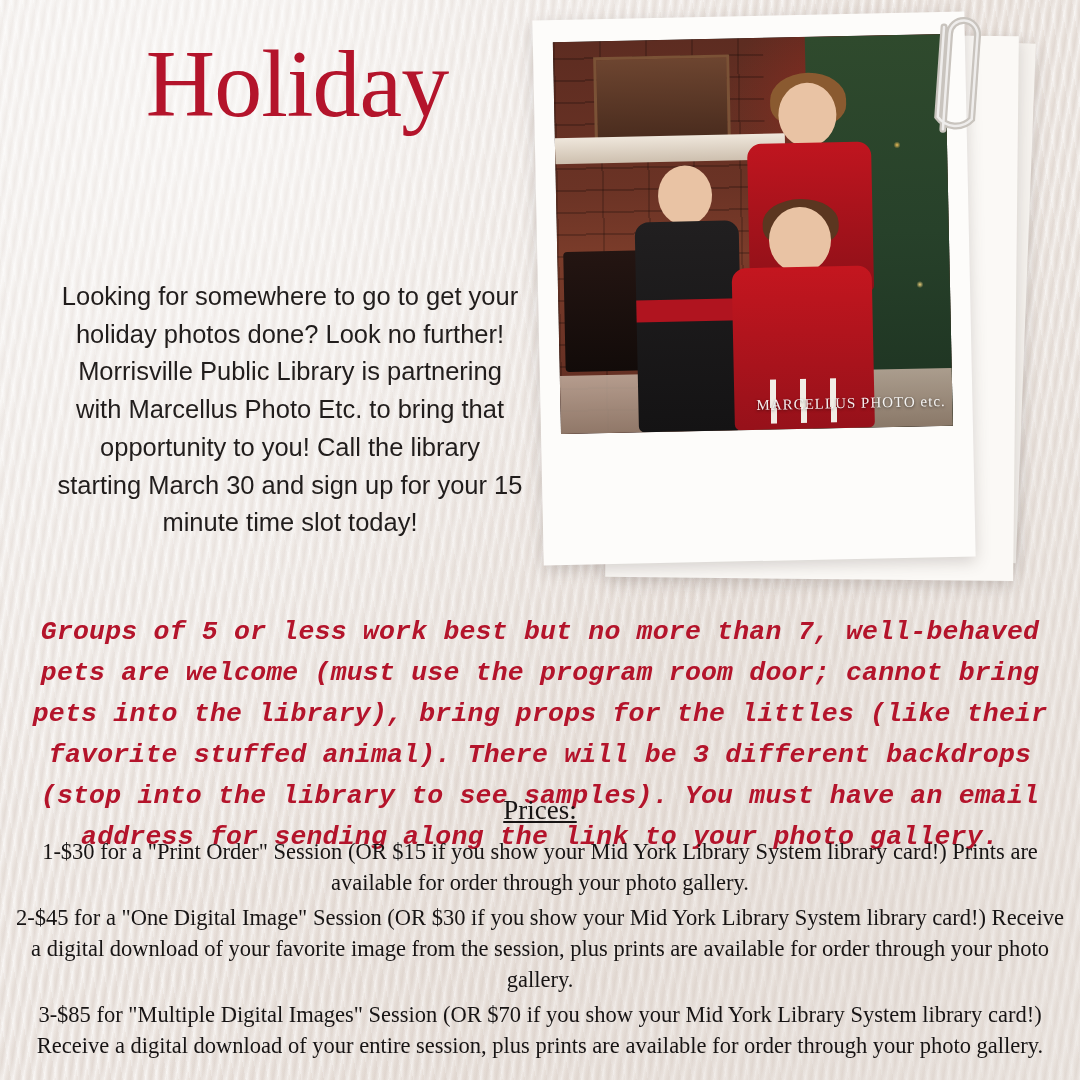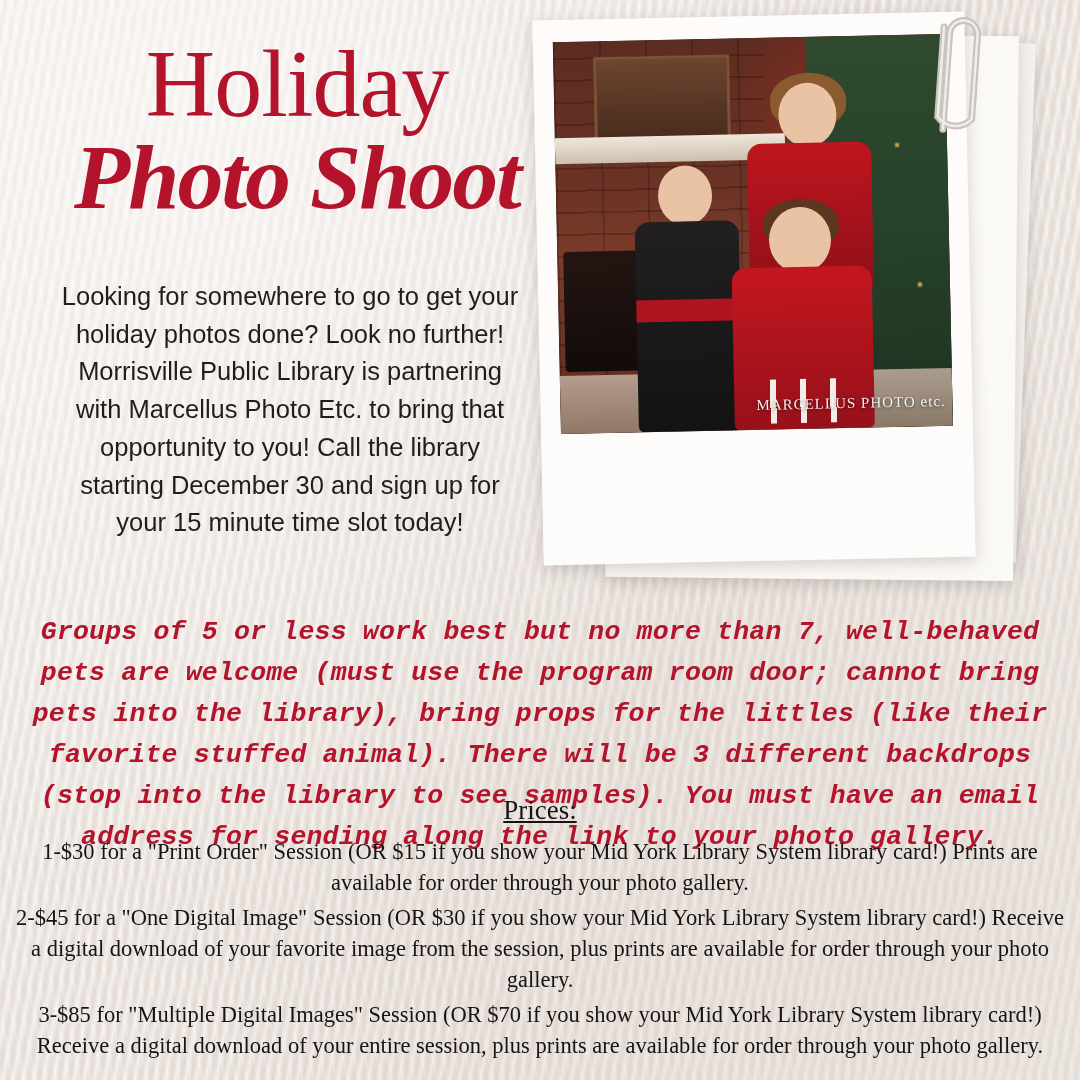--- a/index.html
+++ b/index.html
@@ -262,24 +262,23 @@
 </style>
 </head>
 <body>
 
 <div class="bg"></div>
 
 <div class="wrap">
 
   <div class="title-block">
     <div class="title-line1">Holiday</div>
-    <div class="title-line2">Photo Shoot</div>
   </div>
 
-  <div class="intro">Looking for somewhere to go to get your holiday photos done? Look no further! Morrisville Public Library is partnering with Marcellus Photo Etc. to bring that opportunity to you! Call the library starting December 30 and sign up for your 15 minute time slot today!</div>
+  <div class="intro">Looking for somewhere to go to get your holiday photos done? Look no further! Morrisville Public Library is partnering with Marcellus Photo Etc. to bring that opportunity to you! Call the library starting March 30 and sign up for your 15 minute time slot today!</div>
 
   <div class="photo-stack">
     <div class="card card-back2"></div>
     <div class="card card-back1"></div>
     <div class="card card-front">
       <div class="photo">
         <div class="scene"></div>
         <div class="bricks"></div>
         <div class="wreath"></div>
         <div class="mantel"></div>

